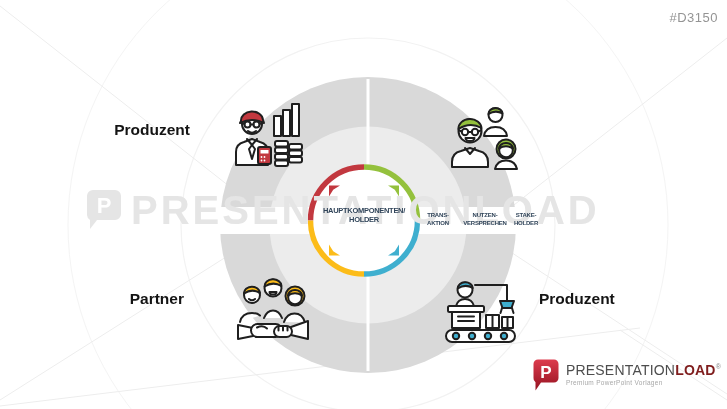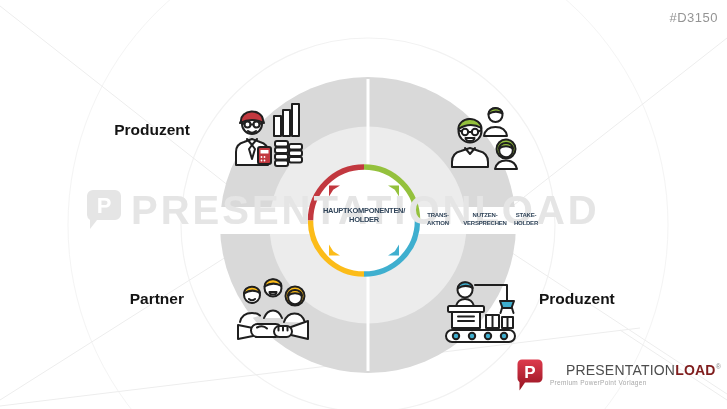--- a/index.html
+++ b/index.html
@@ -18,21 +18,21 @@
   .center-label{left:309px;top:206px;width:110px;text-align:center;color:#31455a;
     font-size:7.5px;font-weight:700;letter-spacing:-.3px;line-height:9px;}
   .band-label{top:212px;width:64px;text-align:center;color:#31455a;
     font-size:6px;font-weight:700;letter-spacing:-.2px;line-height:7.5px;white-space:nowrap;}
   .bl-1{left:406px;} .bl-2{left:453px;} .bl-3{left:494px;}
   .watermark{left:86px;top:189px;display:flex;align-items:center;gap:9px;pointer-events:none;}
   .watermark-text{font-size:40px;font-weight:700;color:#e5e5e5;letter-spacing:3px;line-height:42px;white-space:nowrap;}
   .logo{right:6px;bottom:17px;display:flex;align-items:flex-start;gap:7px;}
   .logo-txt{display:flex;flex-direction:column;}
   .brand{font-size:14px;line-height:15px;letter-spacing:.2px;white-space:nowrap;}
-  .brand .reg1{color:#4d4d4d;font-weight:400;margin-left:16px;}
+  .brand .reg1{color:#4d4d4d;font-weight:400;}
   .brand .reg2{color:#7f1d1d;font-weight:800;}
   .brand .rsym{font-size:7px;color:#888;vertical-align:super;}
   .tagline{font-size:6.5px;color:#a8a8a8;letter-spacing:.3px;margin-top:1px;}
 </style>
 </head>
 <body>
 
 <div class="slide">
 
   <svg class="abs" width="727" height="409" viewBox="0 0 727 409">

